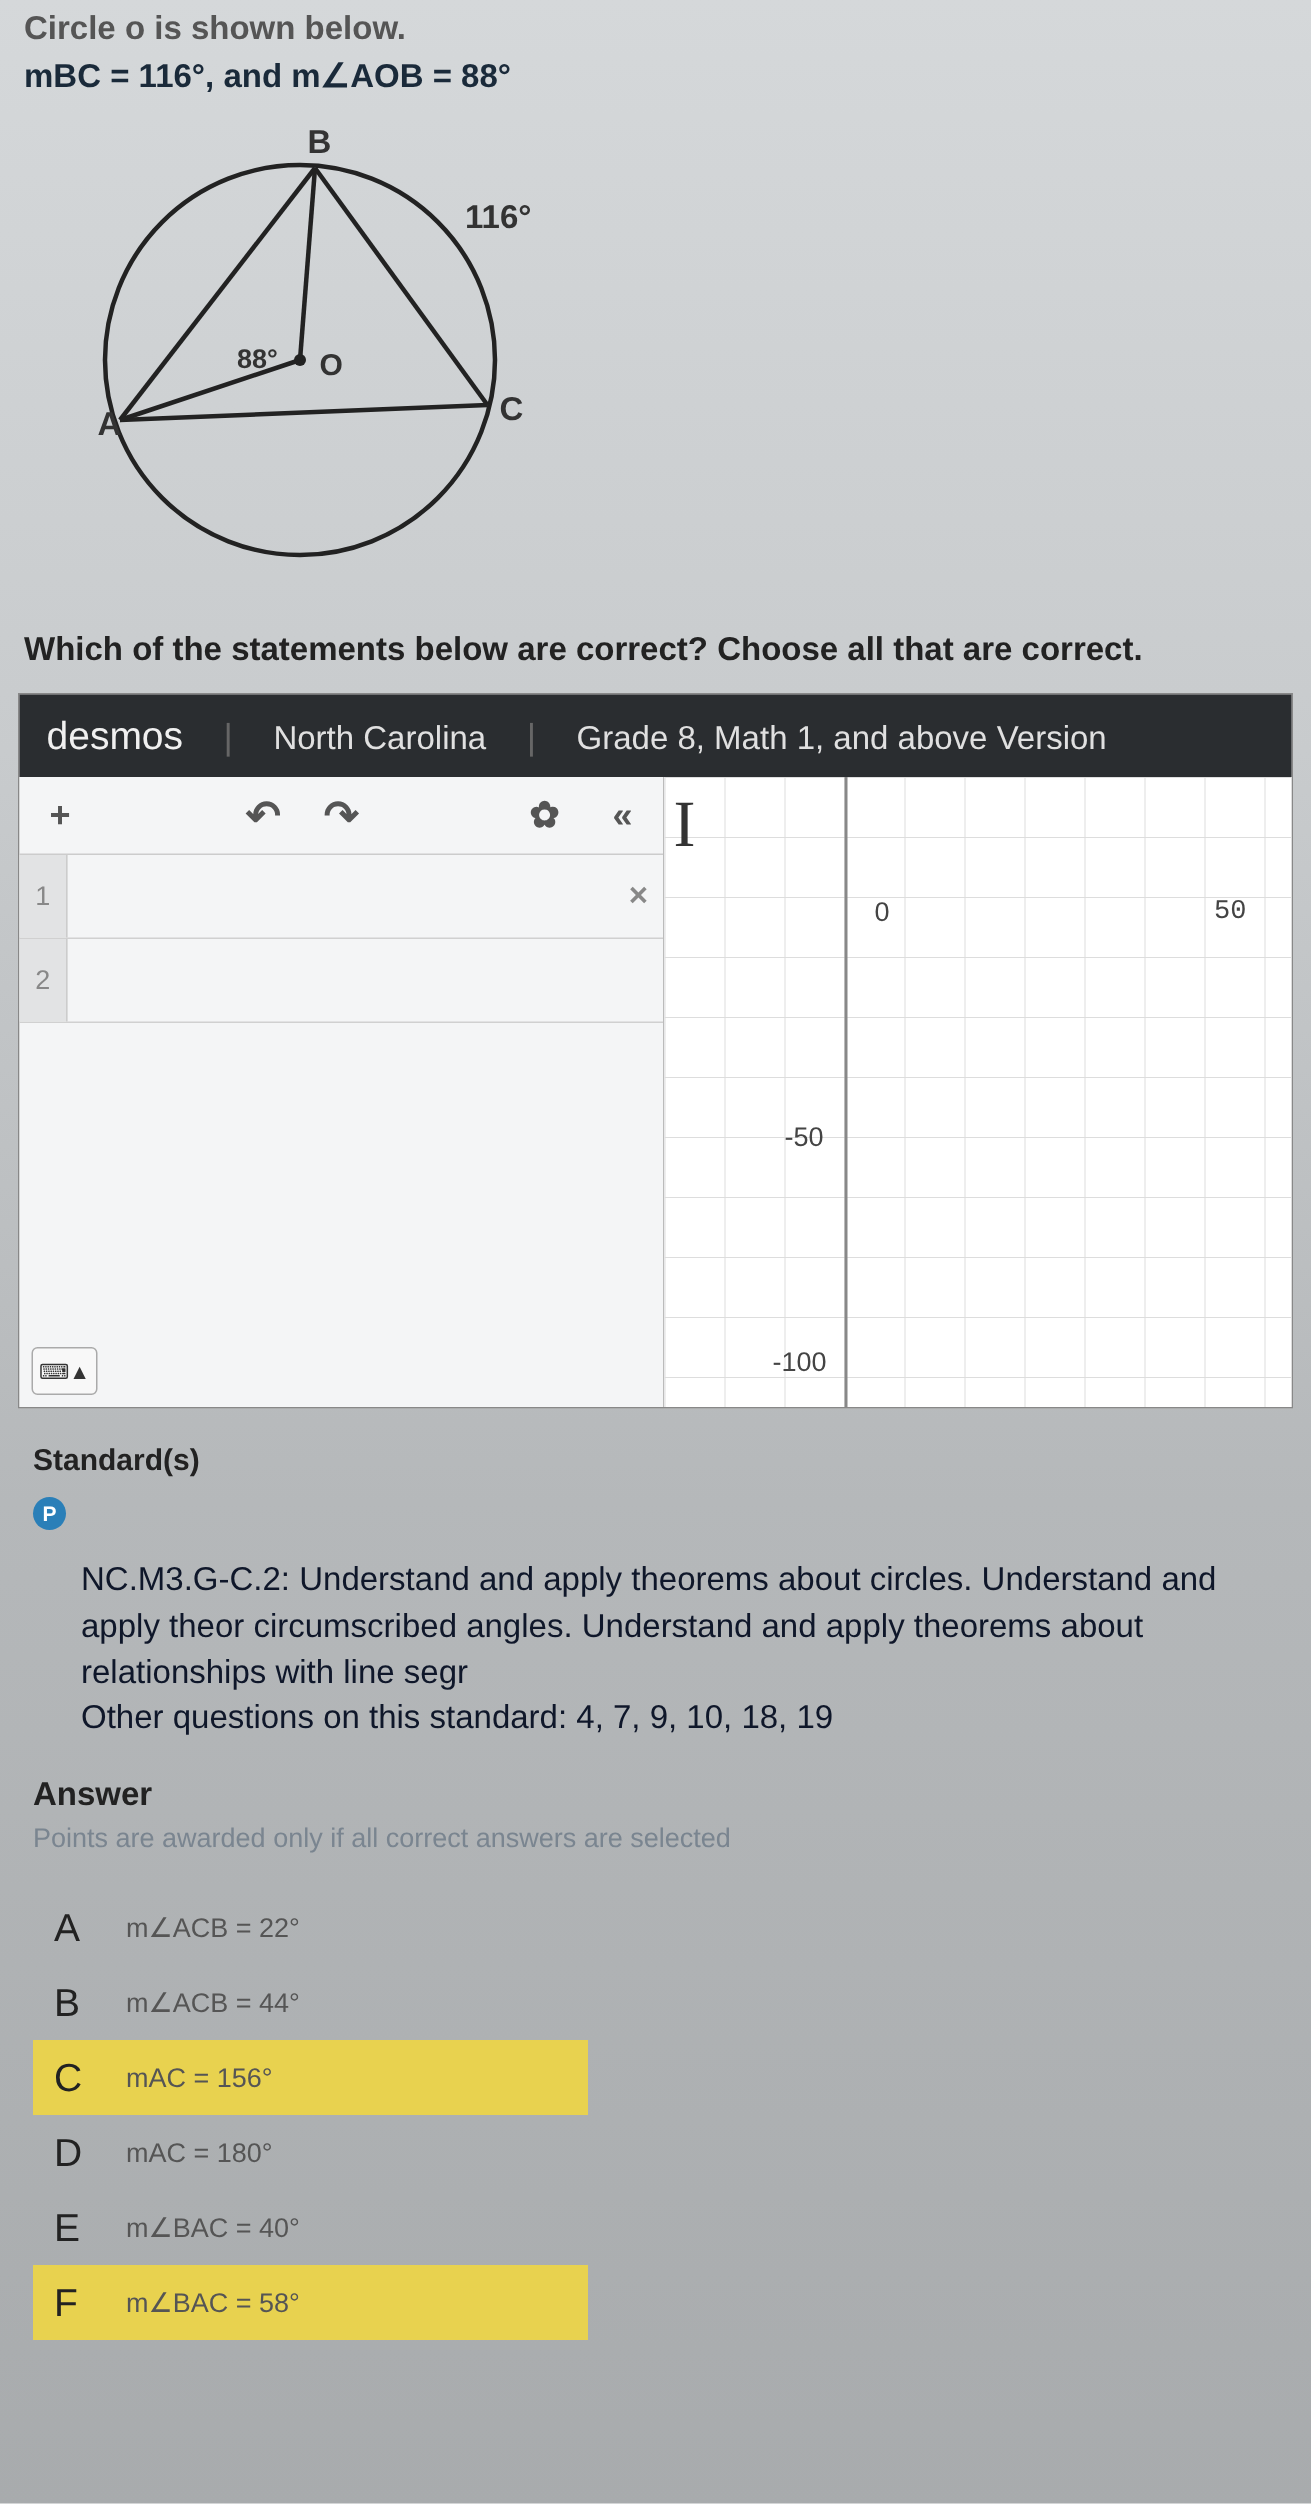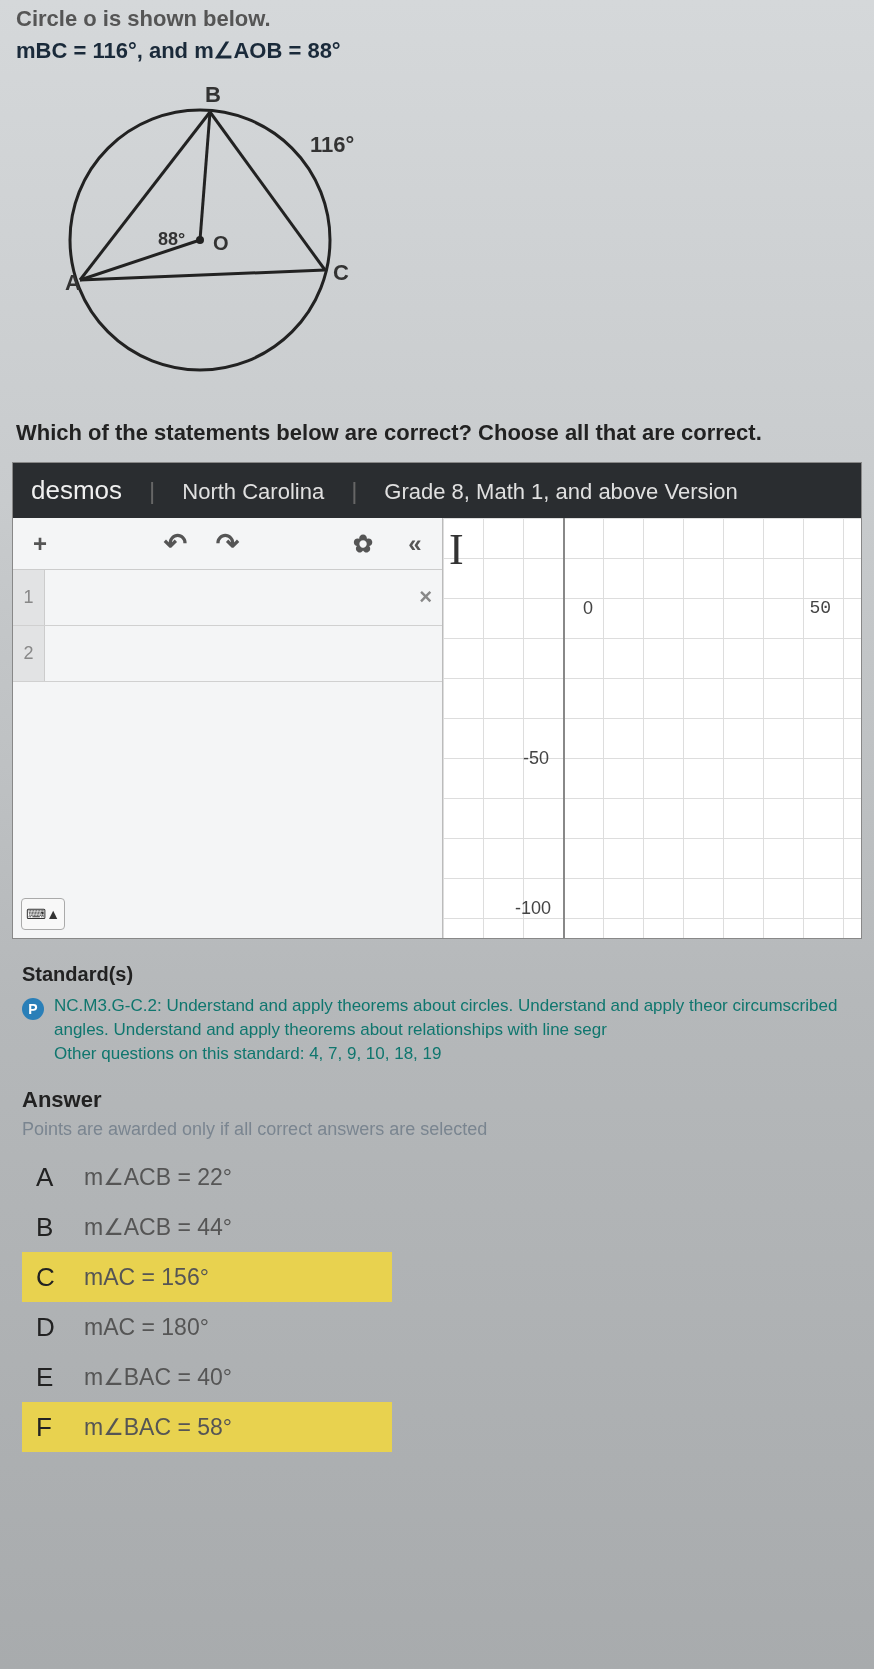--- a/index.html
+++ b/index.html
@@ -171,57 +171,58 @@
   .std-badge {
     width: 22px; height: 22px; border-radius: 11px;
     background: #2a7fb8;
     color: #fff;
     font-size: 14px; font-weight: bold;
     display: flex; align-items: center; justify-content: center;
     flex-shrink: 0;
     margin-top: 4px;
   }
   .std-text {
-    color: #0f766e;
-    font-size: 17px;
+    color: #0f172a;
+    font-size: 22px;
     line-height: 1.4;
+    margin-top: 44px;
   }
   .answer-section {
     padding: 12px 22px;
   }
   .answer-section h3 {
     font-size: 22px;
     font-weight: bold;
     color: #222;
     margin-bottom: 6px;
   }
   .answer-note {
     color: #7a8590;
     font-size: 18px;
-    margin-bottom: 12px;
+    margin-bottom: 24px;
   }
   .answer-row {
     display: flex;
     align-items: center;
     height: 50px;
     padding: 0 14px;
     gap: 24px;
   }
   .answer-row.hl {
     background: #e8d24f;
     margin-right: 460px;
   }
   .answer-letter {
     font-size: 26px;
     font-weight: 500;
     color: #222;
     width: 24px;
   }
   .answer-text {
-    font-size: 23px;
+    font-size: 18px;
     color: #555;
   }
 </style>
 </head>
 <body>
 
 <div class="question-text">Circle o is shown below.</div>
 <div class="given-text">mBC = 116°, and m∠AOB = 88°</div>
 
 <div class="circle-diagram">

